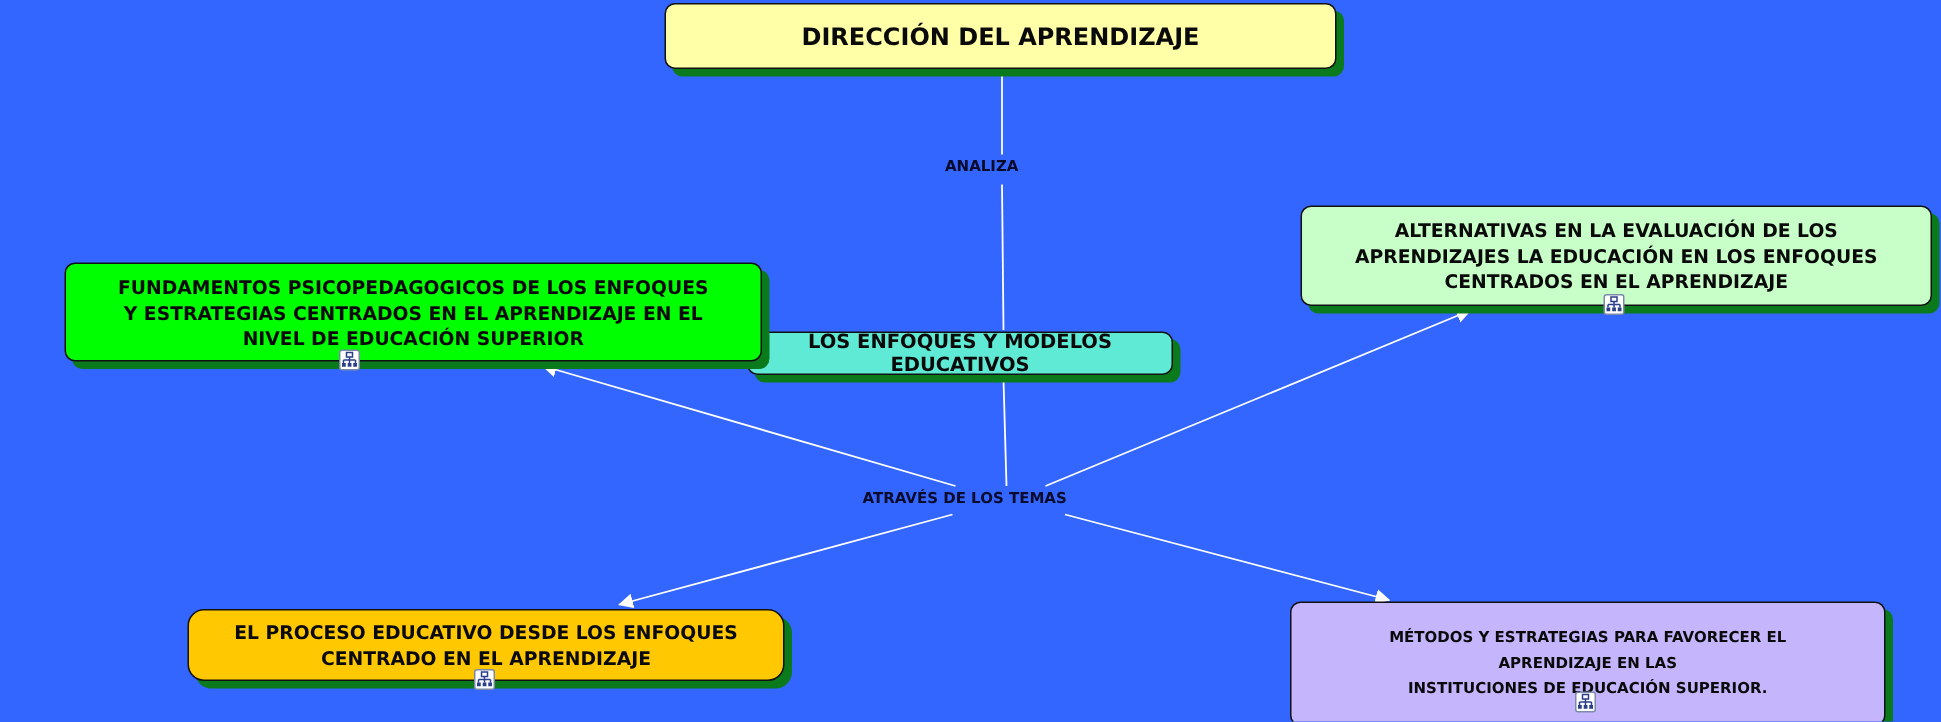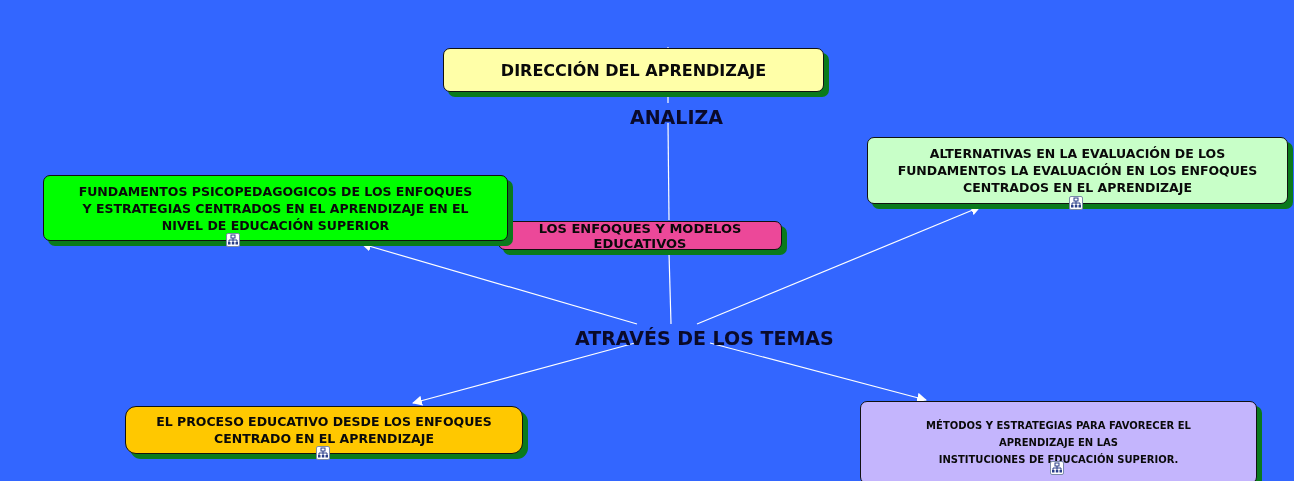--- a/index.html
+++ b/index.html
@@ -35,21 +35,21 @@
       white-space: pre-line;
       cursor: pointer;
     }
     .node .txt {
       display: block;
     }
     .link-label {
       position: absolute;
       color: #0a0a2a;
       font-weight: bold;
-      font-size: 19px;
+      font-size: 10px;
       white-space: nowrap;
     }
     .expand-icon {
       position: absolute;
       width: 14px;
       height: 14px;
       background: #ffffff;
       border: 1px solid #7a8aa8;
       border-radius: 2px;
       box-sizing: border-box;
@@ -75,27 +75,27 @@
   <line x1="668" y1="123" x2="669" y2="220" stroke="#ffffff" stroke-width="1.2"></line>
 
   <line x1="669" y1="253" x2="671" y2="324" stroke="#ffffff" stroke-width="1.2"></line>
 
   <line x1="637" y1="324" x2="362" y2="244" stroke="#ffffff" stroke-width="1.2" marker-end="url(#arrow)"></line>
   <line x1="697" y1="324" x2="980" y2="207" stroke="#ffffff" stroke-width="1.2" marker-end="url(#arrow)"></line>
   <line x1="635" y1="343" x2="413" y2="403" stroke="#ffffff" stroke-width="1.2" marker-end="url(#arrow)"></line>
   <line x1="710" y1="343" x2="926" y2="400" stroke="#ffffff" stroke-width="1.2" marker-end="url(#arrow)"></line>
 </svg>
 
-<div class="node" style="left:443px; top:2px; width:381px; height:44px; background:#FFFFA8; font-size:16px;margin-top:46px;">
+<div class="node" style="left:443px; top:2px; width:448px; height:44px; background:#FFFFA8; font-size:16px;">
   <span class="txt">DIRECCIÓN DEL APRENDIZAJE</span>
 </div>
 
 <div class="link-label" style="left:630px; top:106px;">ANALIZA</div>
 
-<div class="node" style="left:498px; top:221px; width:284px; height:29px; background:#ec4899; font-size:13px;">
+<div class="node" style="left:498px; top:221px; width:284px; height:29px; background:#5eead4; font-size:13px;">
   <span class="txt">LOS ENFOQUES Y MODELOS EDUCATIVOS</span>
 </div>
 
 <div class="link-label" style="left:575px; top:327px;text-align:right;">ATRAVÉS DE LOS TEMAS</div>
 
 <div class="node" style="left:1px; top:175px; width:465px; height:66px; background:#00FF00; font-size:12.5px; line-height:17px;margin-left:42px;">
   <span class="txt">FUNDAMENTOS PSICOPEDAGOGICOS DE LOS ENFOQUES
 Y ESTRATEGIAS CENTRADOS EN EL APRENDIZAJE EN EL
 NIVEL DE EDUCACIÓN SUPERIOR</span>
 </div>
@@ -104,21 +104,21 @@
       <rect x="4" y="1" width="4" height="3" fill="none" stroke="#2a3f8a" stroke-width="1"></rect>
       <path d="M6 4 V6 M2 6 H10 M2 6 V8 M6 6 V8 M10 6 V8" stroke="#2a3f8a" stroke-width="1" fill="none"></path>
       <rect x="1" y="8" width="2.5" height="2.5" fill="#2a3f8a"></rect>
       <rect x="4.8" y="8" width="2.5" height="2.5" fill="#2a3f8a"></rect>
       <rect x="8.5" y="8" width="2.5" height="2.5" fill="#2a3f8a"></rect>
     </svg>
 </div>
 
 <div class="node" style="left:867px; top:137px; width:421px; height:67px; background:#C8FFC8; font-size:12.5px; line-height:17px;">
   <span class="txt">ALTERNATIVAS EN LA EVALUACIÓN DE LOS
-FUNDAMENTOS LA EVALUACIÓN EN LOS ENFOQUES
+APRENDIZAJES LA EDUCACIÓN EN LOS ENFOQUES
 CENTRADOS EN EL APRENDIZAJE</span>
 </div>
 <div class="expand-icon" style="left:1069px; top:196px;">
   <svg viewBox="0 0 12 12">
       <rect x="4" y="1" width="4" height="3" fill="none" stroke="#2a3f8a" stroke-width="1"></rect>
       <path d="M6 4 V6 M2 6 H10 M2 6 V8 M6 6 V8 M10 6 V8" stroke="#2a3f8a" stroke-width="1" fill="none"></path>
       <rect x="1" y="8" width="2.5" height="2.5" fill="#2a3f8a"></rect>
       <rect x="4.8" y="8" width="2.5" height="2.5" fill="#2a3f8a"></rect>
       <rect x="8.5" y="8" width="2.5" height="2.5" fill="#2a3f8a"></rect>
     </svg>

